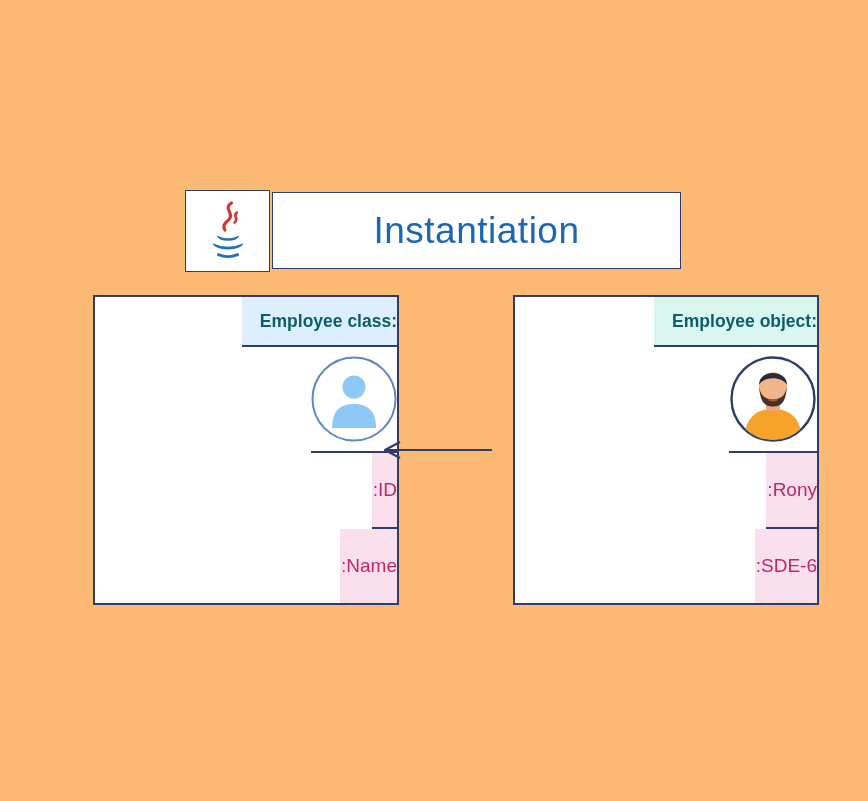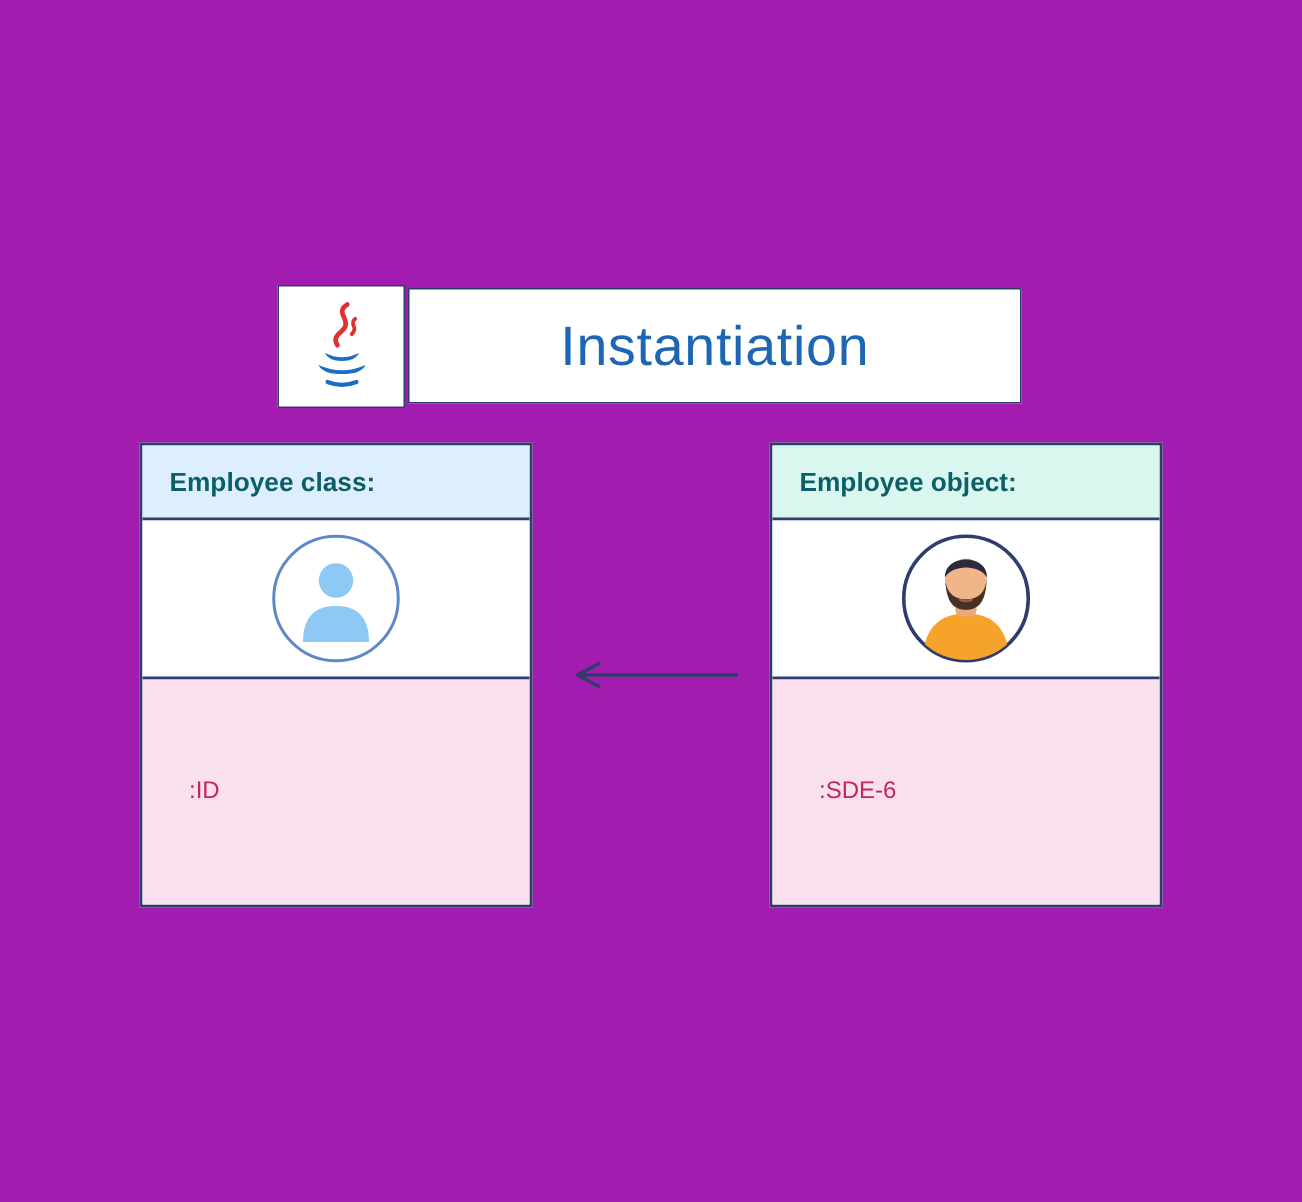--- a/index.html
+++ b/index.html
@@ -3,21 +3,21 @@
 <meta charset="utf-8">
 <style>
   * { margin: 0; padding: 0; box-sizing: border-box; }
   html, body { background: #fdf1de; }
   body { font-family: "Liberation Sans", sans-serif; }
 
   .canvas {
     position: relative;
     width: 868px;
     height: 801px;
-    background: #a21caf;
+    background: #fdba74;
     overflow: hidden;
   }
 
   .box {
     position: absolute;
     background: #ffffff;
     border: 1.5px solid #2f3c6e;
   }
 
   .logo-box {
@@ -33,24 +33,24 @@
   }
 
   .title-text {
     font-size: 37px;
     color: #1d66b4;
     letter-spacing: 0.5px;
   }
 
   .card {
     position: absolute;
-    width: 262px; height: 310px;
+    width: 306px; height: 310px;
     background: #ffffff;
     border: 2px solid #2f3c6e;
-    display: flex; flex-direction: column;
+    display: flex; flex-direction: column; align-items: flex-end;
   }
   .class-card  { left: 93px;  top: 295px; }
   .object-card { left: 513px; top: 295px; }
 
   .card-header {
     height: 50px;
     flex: 0 0 50px;
     display: flex; align-items: center;
     padding-left: 18px;
     border-bottom: 2px solid #2f3c6e;
@@ -65,23 +65,23 @@
     height: 106px;
     flex: 0 0 106px;
     display: flex; align-items: center; justify-content: center;
     background: #ffffff;
     border-bottom: 2px solid #2f3c6e;
   }
 
   .row {
     flex: 1;
     display: flex; align-items: center;
-    padding-left: 31px;
+    padding-left: 1px;
     background: #fae0ed;
-    font-size: 16px;
+    font-size: 19px;
     color: #c02668;
     border-bottom: 2px solid #2f3c6e;
   }
   .row:last-child { border-bottom: none; }
 
   .arrow-svg {
     position: absolute;
     left: 376px; top: 436px;
   }
 </style>
@@ -120,20 +120,23 @@
         <circle cx="43" cy="43" r="41.5" fill="#ffffff" stroke="#5d87c9" stroke-width="2"></circle>
         <g clip-path="url(#gclip)">
           <circle cx="43" cy="31" r="11.5" fill="#8ec9f5"></circle>
           <path d="M21 72 C21 54 30 48 43 48 C56 48 65 54 65 72 Z" fill="#8ec9f5"></path>
         </g>
       </svg>
     </div>
     <div class="row">
       <span>:ID</span>
     </div>
+    <div class="row">
+      <span>:Name</span>
+    </div>
   </div>
 
   <svg class="arrow-svg" width="120" height="28" viewBox="0 0 120 28">
     <path d="M10 14 H116" fill="none" stroke="#2f3c6e" stroke-width="2.2"></path>
     <path d="M24 6 L9 14 L24 22" fill="none" stroke="#2f3c6e" stroke-width="2.2" stroke-linejoin="round"></path>
   </svg>
 
   <div class="card object-card">
     <div class="card-header">
       <span>Employee object:</span>
@@ -157,17 +160,20 @@
           <path d="M30 30 C29.5 14 58.5 14 58 30 C53.5 21 34.5 21 30 30 Z" fill="#2e2a3d"></path>
 
           <path d="M30.2 29 C30.2 47 36 51.5 44 51.5 C52 51.5 57.8 47 57.8 29
                    C57.8 39.5 52.5 44.5 44 44.5 C35.5 44.5 30.2 39.5 30.2 29 Z" fill="#473124"></path>
 
           <path d="M40 44.8 q4 2 8 0" fill="none" stroke="#9c5f3e" stroke-width="1.4" stroke-linecap="round"></path>
         </g>
       </svg>
     </div>
     <div class="row">
+      <span>:Rony</span>
+    </div>
+    <div class="row">
       <span>:SDE-6</span>
     </div>
   </div>
 
 </div>
 
 </body></html>

